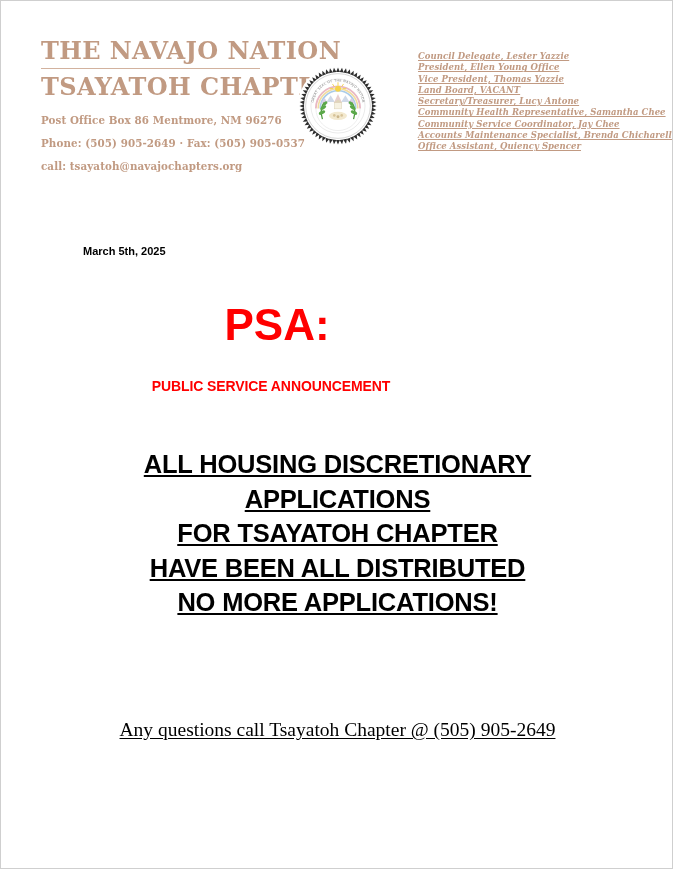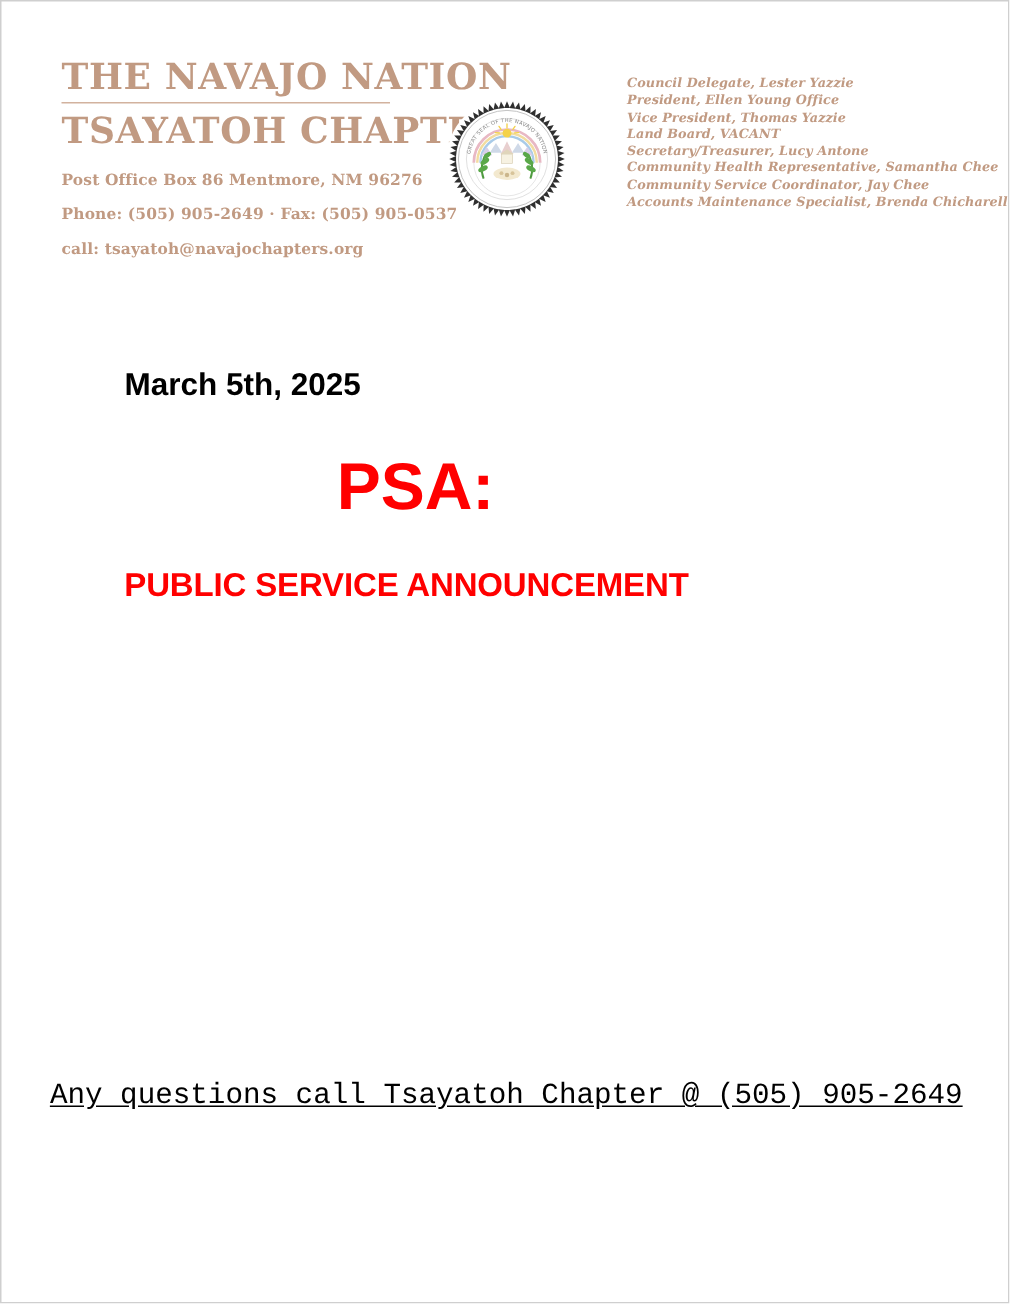--- a/index.html
+++ b/index.html
@@ -79,30 +79,31 @@
   }
   .official-line {
     font-family: "DejaVu Serif", serif;
     font-weight: bold;
     font-style: italic;
     font-size: 8.5px;
     line-height: 11.3px;
     color: #c19a82;
     white-space: nowrap;
     letter-spacing: 0.05px;
+    text-decoration: underline;
   }
 
   
   .date-line {
     position: absolute;
     left: 82px;
     top: 244px;
     font-family: "Liberation Sans", sans-serif;
     font-weight: bold;
-    font-size: 21px;
+    font-size: 11px;
     color: #000000;
   }
 
   
   .psa-title {
     position: absolute;
     left: 0;
     top: 302px;
     width: 552px;
     text-align: center;
@@ -113,21 +114,21 @@
     line-height: 1;
   }
   .psa-subtitle {
     position: absolute;
     left: 0;
     top: 378px;
     width: 540px;
     text-align: center;
     font-family: "Liberation Sans", sans-serif;
     font-weight: bold;
-    font-size: 22px;
+    font-size: 14px;
     color: #ff0000;
     line-height: 1;
     letter-spacing: -0.1px;
   }
 
   
   .body-block {
     position: absolute;
     left: 0;
     top: 446px;
@@ -149,21 +150,21 @@
 
   
   .footer-block {
     position: absolute;
     left: 0;
     top: 714px;
     width: 673px;
     text-align: center;
   }
   .footer-line {
-    font-family: Liberation Mono, monospace;
+    font-family: Liberation Serif, serif;
     font-weight: normal;
     font-size: 19.5px;
     color: #000000;
     line-height: 30px;
   }
   .footer-line span {
     text-decoration: underline;
     text-underline-offset: 2px;
   }
 </style>
@@ -430,26 +431,34 @@
 
     <div class="officials">
       <div class="official-line">Council Delegate, Lester Yazzie</div>
       <div class="official-line">President, Ellen Young Office</div>
       <div class="official-line">Vice President, Thomas Yazzie</div>
       <div class="official-line">Land Board, VACANT</div>
       <div class="official-line">Secretary/Treasurer, Lucy Antone</div>
       <div class="official-line">Community Health Representative, Samantha Chee</div>
       <div class="official-line">Community Service Coordinator, Jay Chee</div>
       <div class="official-line">Accounts Maintenance Specialist, Brenda Chicharello</div>
+      <div class="official-line">Office Assistant, Quiency Spencer</div>
     </div>
   </div>
 
   <div class="date-line">March 5th, 2025</div>
 
   <div class="psa-title">PSA:</div>
   <div class="psa-subtitle">PUBLIC SERVICE ANNOUNCEMENT</div>
 
+  <div class="body-block">
+    <div class="body-line"><span>ALL HOUSING DISCRETIONARY</span></div>
+    <div class="body-line"><span>APPLICATIONS</span></div>
+    <div class="body-line"><span>FOR TSAYATOH CHAPTER</span></div>
+    <div class="body-line"><span>HAVE BEEN ALL DISTRIBUTED</span></div>
+    <div class="body-line"><span>NO MORE APPLICATIONS!</span></div>
+  </div>
 
   <div class="footer-block">
     <div class="footer-line"><span>Any questions call Tsayatoh Chapter @ (505) 905-2649</span></div>
   </div>
 
 </div>
 
 </body></html>

